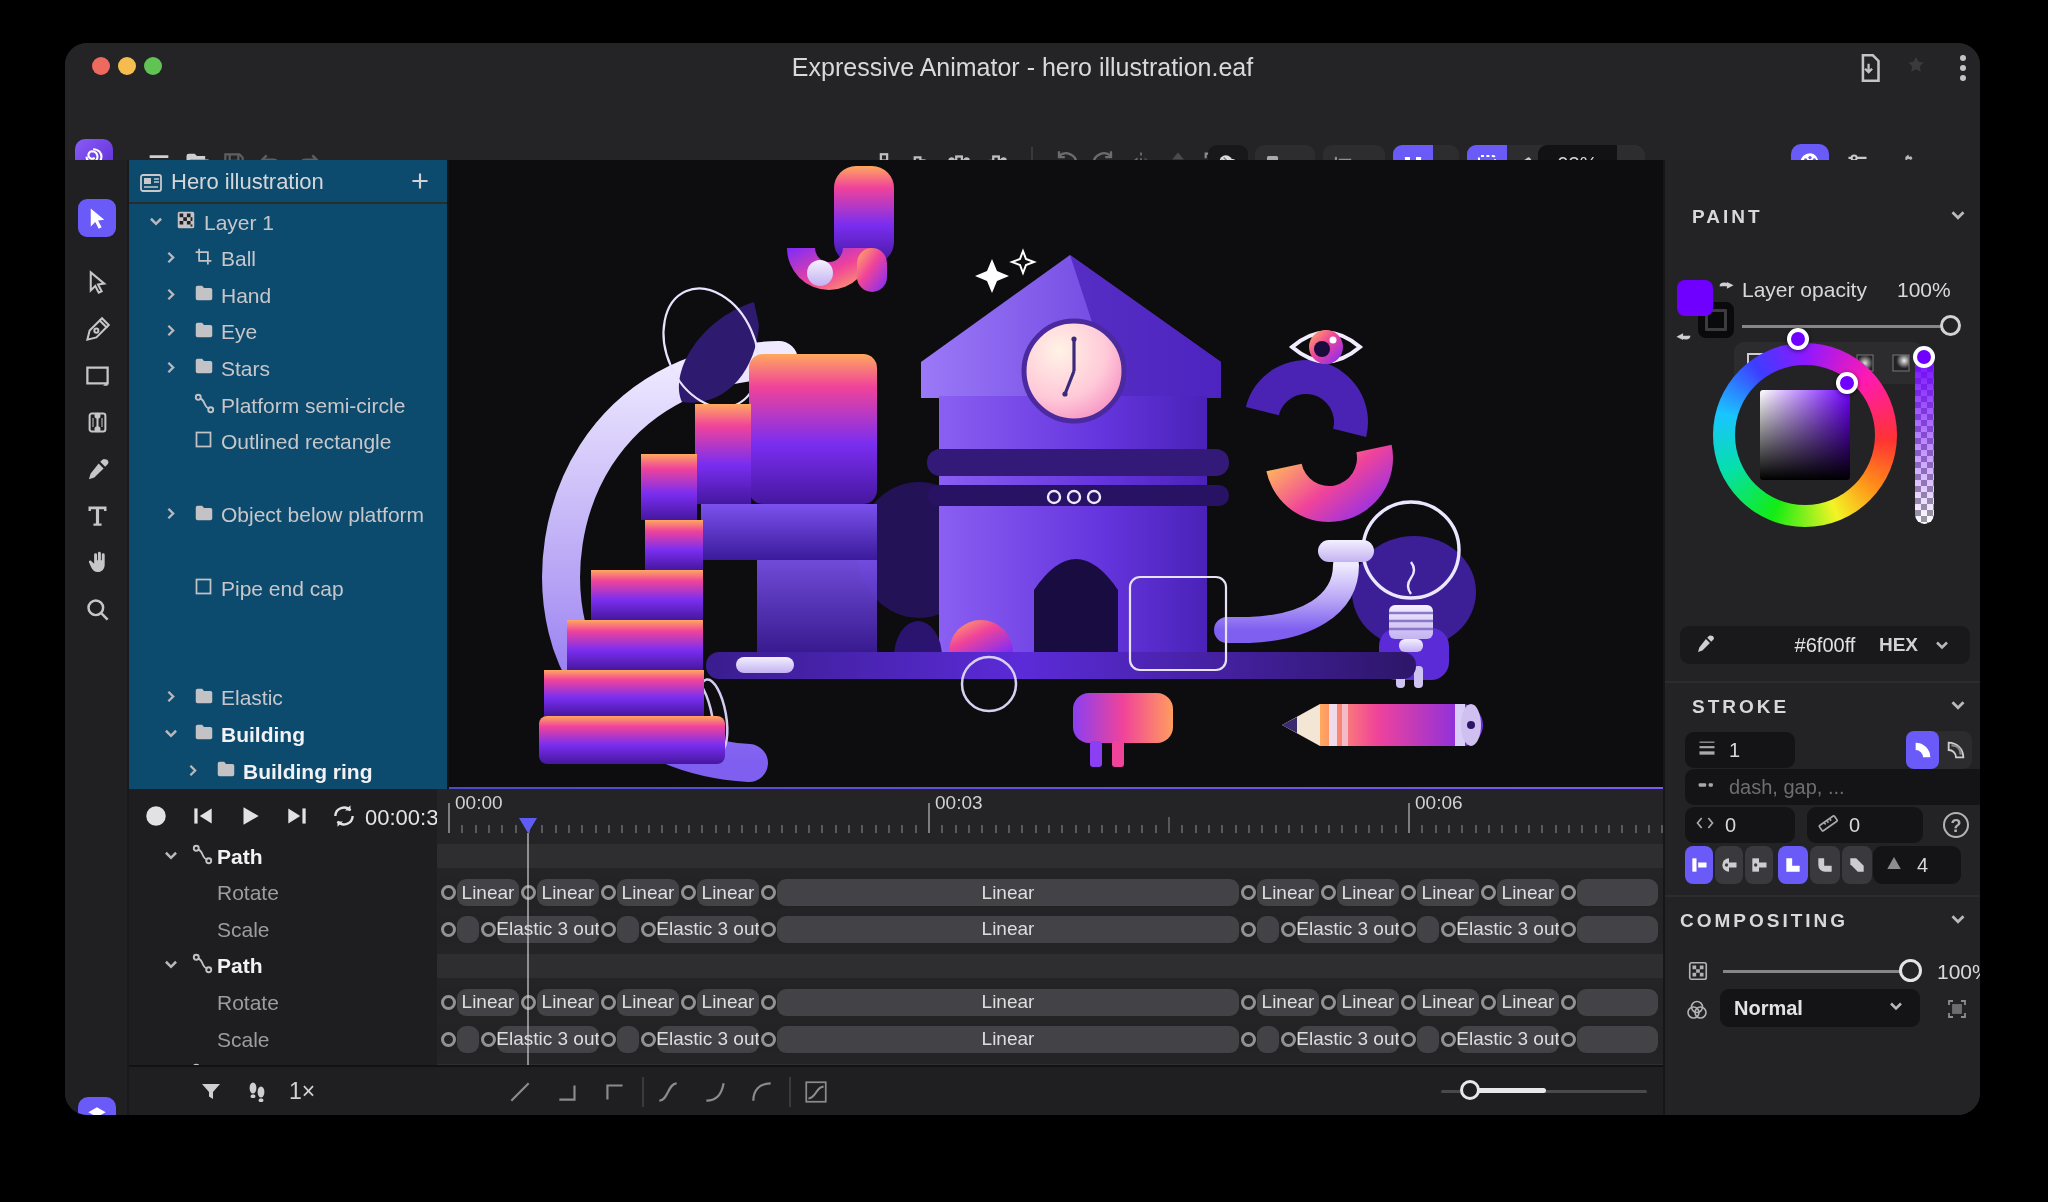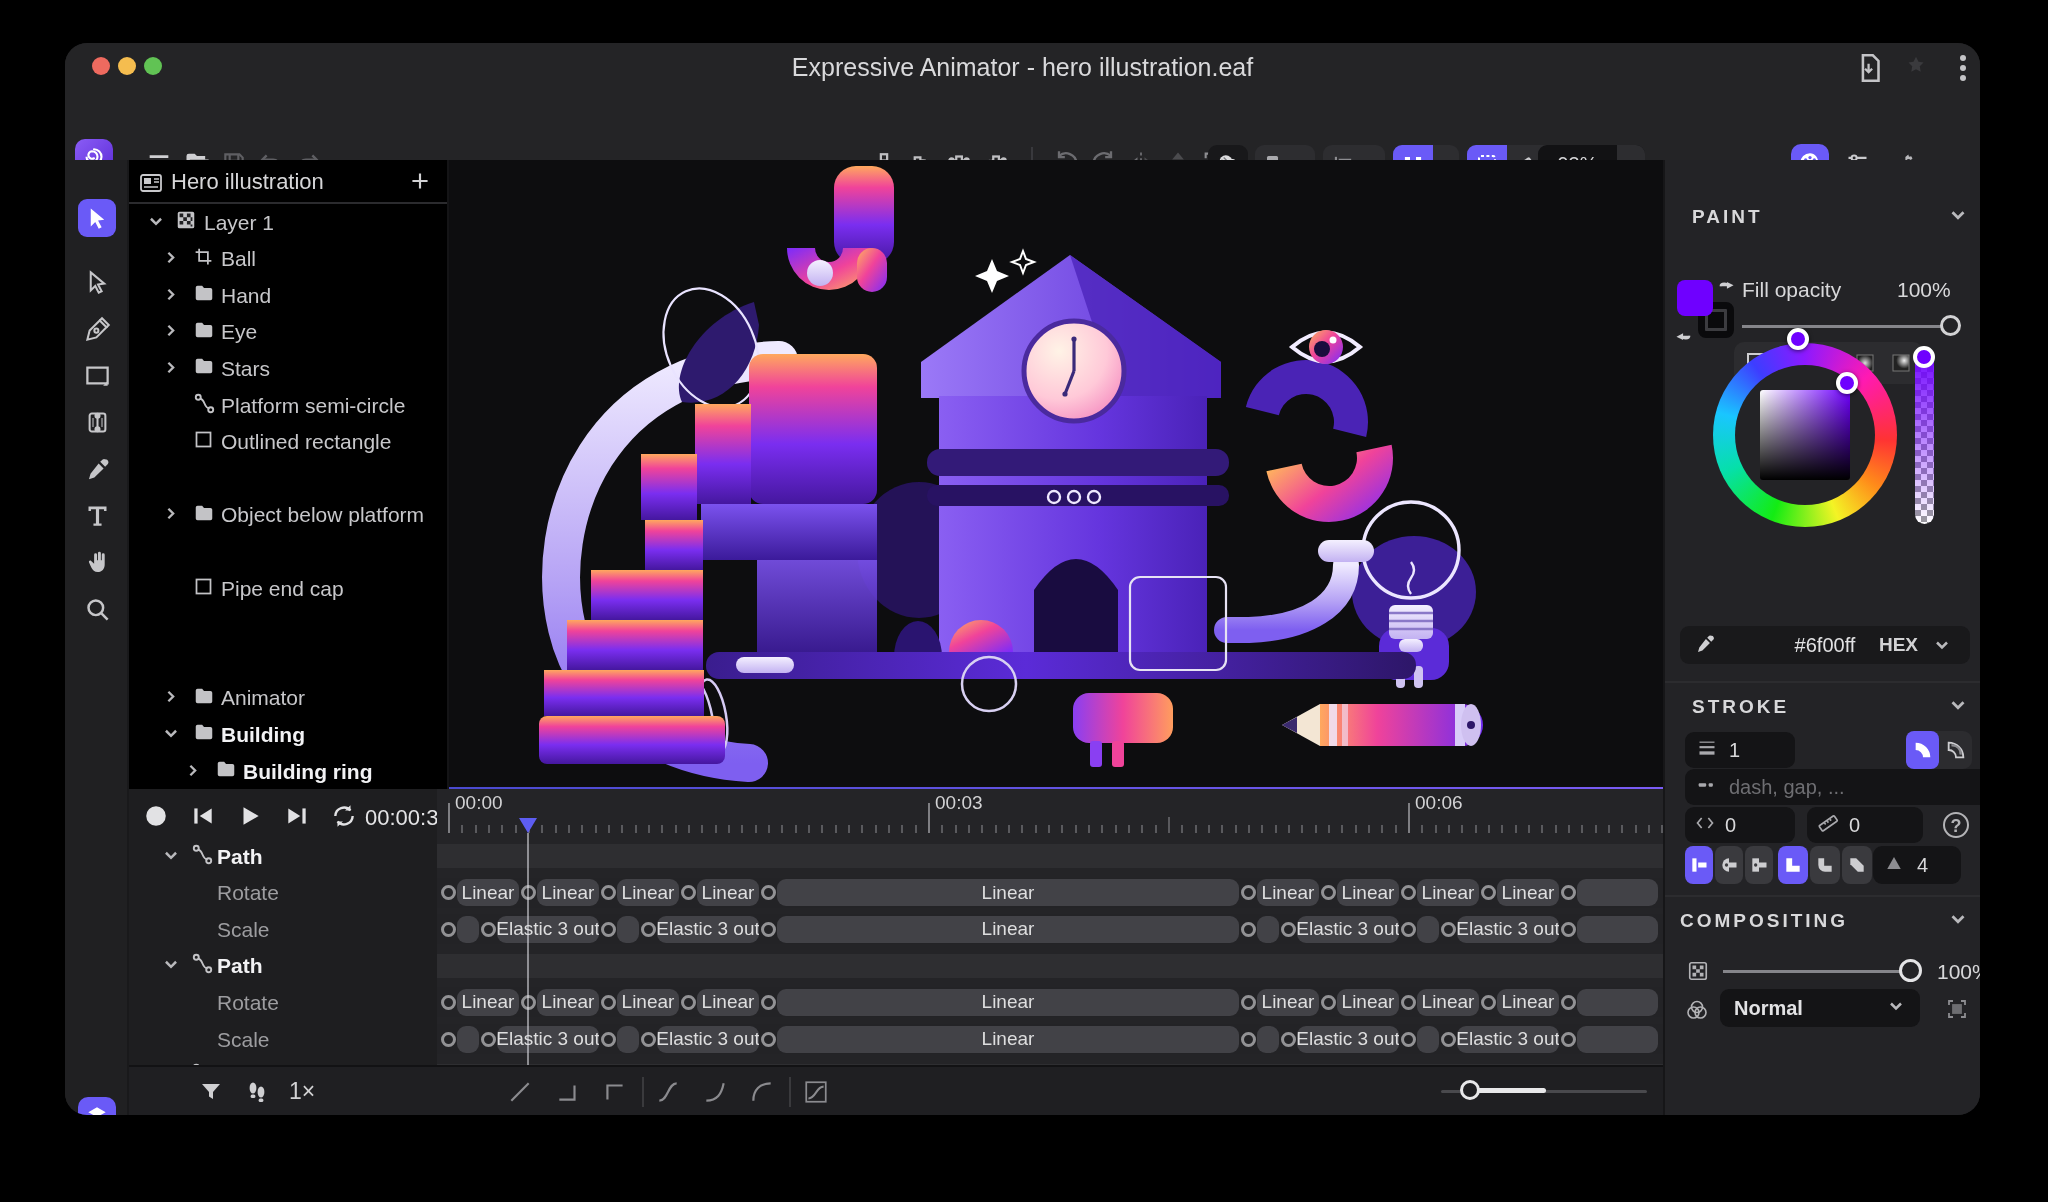--- a/index.html
+++ b/index.html
@@ -16,21 +16,21 @@
   .icbtn { position:absolute; width:38px; height:38px; top:55px; display:flex; align-items:center; justify-content:center; color:#c9c9cc; border-radius:8px; }
   .icbtn svg { display:block; }
   .vsep { position:absolute; top:58px; width:2px; height:32px; background:#39393d; }
   .grpbtn { position:absolute; top:56px; height:38px; background:#2d2d30; border-radius:9px; display:flex; align-items:center; color:#bdbdc0; }
   .accent-btn { background:#6a5af7 !important; color:#fff !important; }
   .chev { width:22px; display:flex; justify-content:center; color:#a2a2a6; }
   
   .rail { position:absolute; left:0; top:117px; width:64px; bottom:0; background:#202022; border-right:2px solid #19191b; }
   .railtool { position:absolute; left:13px; width:38px; height:38px; display:flex; align-items:center; justify-content:center; color:#c6c6c9; border-radius:9px; }
   
-  .layers { position:absolute; left:64px; top:117px; width:320px; height:629px; background:#000000; border-right:2px solid #141416; }
+  .layers { position:absolute; left:64px; top:117px; width:320px; height:629px; background:#0c4a6e; border-right:2px solid #141416; }
   .layers-header { position:absolute; left:0; top:0; right:0; height:44px; border-bottom:2px solid #2b2b2e; color:#d6d6d8; }
   .lrow { position:absolute; left:0; right:0; height:37px; display:flex; align-items:center; color:#c7c7ca; font-size:21px; }
   .lrow .cv { position:absolute; color:#b9b9bc; }
   .lrow .ic { position:absolute; color:#b3b3b6; }
   .lrow .lb { position:absolute; white-space:nowrap; }
   .bold { color:#f2f2f4; font-weight:bold; }
   
   .canvas { position:absolute; left:384px; top:117px; width:1214px; height:628px; background:#0d0d0f; overflow:hidden; }
   .canvas-line { position:absolute; left:384px; top:744px; width:1214px; height:3px; background:linear-gradient(90deg,#4a4ad0,#7a5cf5); }
   
@@ -453,21 +453,21 @@
               </svg></span>
             <span class="lb " style="left:92px">Pipe end cap</span>
           </div>
           <div class="lrow" style="top: 475.8px;">
             <span class="cv" style="left:33px"><svg width="17" height="17" viewBox="0 0 16 16" fill="none" stroke="currentColor" stroke-width="2.2">
                 <path d="M6 3.5l4.5 4.5L6 12.5"></path>
               </svg></span>
             <span class="ic" style="left:64px"><svg width="22" height="22" viewBox="0 0 24 24" fill="#c3c3c6">
                 <path d="M3 6a2 2 0 0 1 2-2h5l2 2.5h7a2 2 0 0 1 2 2V18a2 2 0 0 1-2 2H5a2 2 0 0 1-2-2z"></path>
               </svg></span>
-            <span class="lb " style="left:92px">Animator</span>
+            <span class="lb " style="left:92px">Elastic</span>
           </div>
           <div class="lrow" style="top: 512.4px;">
             <span class="cv" style="left:33px"><svg width="18" height="18" viewBox="0 0 16 16" fill="none" stroke="currentColor" stroke-width="2.2">
                 <path d="M3.5 6l4.5 4.5L12.5 6"></path>
               </svg></span>
             <span class="ic" style="left:64px"><svg width="22" height="22" viewBox="0 0 24 24" fill="#c3c3c6">
                 <path d="M3 6a2 2 0 0 1 2-2h5l2 2.5h7a2 2 0 0 1 2 2V18a2 2 0 0 1-2 2H5a2 2 0 0 1-2-2z"></path>
               </svg></span>
             <span class="lb bold" style="left:92px">Building</span>
           </div>
@@ -653,21 +653,21 @@
 
     <div class="abs" style="left:33px;top:142px;width:36px;height:36px;border-radius:8px;background:#0a0a0c;border:5px solid #0a0a0c;outline:3px solid #3c3c40;outline-offset:-10px"></div>
     <div class="abs" style="left:12px;top:120px;width:36px;height:36px;border-radius:8px;background:#6f00ff"></div>
     <div class="abs" style="left:50px;top:118px;color:#cfcfd2"><svg width="22" height="22" viewBox="0 0 24 24" fill="none" stroke="currentColor" stroke-width="2">
             <path d="M6 9c0-4 8-4 8 0M14 6v4l4-2z" fill="currentColor"></path>
           </svg></div>
     <div class="abs" style="left:8px;top:158px;color:#cfcfd2;transform:rotate(180deg)"><svg width="22" height="22" viewBox="0 0 24 24" fill="none" stroke="currentColor" stroke-width="2">
             <path d="M6 9c0-4 8-4 8 0M14 6v4l4-2z" fill="currentColor"></path>
           </svg></div>
 
-    <div class="abs" style="left:77px;top:118px;font-size:21px;color:#d8d8da">Fill opacity</div>
+    <div class="abs" style="left:77px;top:118px;font-size:21px;color:#d8d8da">Layer opacity</div>
     <div class="abs" style="left:232px;top:118px;font-size:21px;color:#d8d8da">100%</div>
     <div class="abs" style="left:77px;top:165px;width:210px;height:3px;background:#85858a"></div>
     <div class="abs" style="left:275px;top:155px;width:21px;height:21px;border:3px solid #d2d2d4;border-radius:50%;background:#232326"></div>
 
     <div class="seg5" style="left:69px;top:182px;height:42px">
       <span class="ftbtn">
             <svg width="24" height="24" viewBox="0 0 24 24">
               <rect x="3" y="3" width="18" height="18" fill="none" stroke="#cdcdd0" stroke-width="2"></rect>
               <path d="M4 20L20 4" stroke="#cdcdd0" stroke-width="2"></path>
             </svg>

